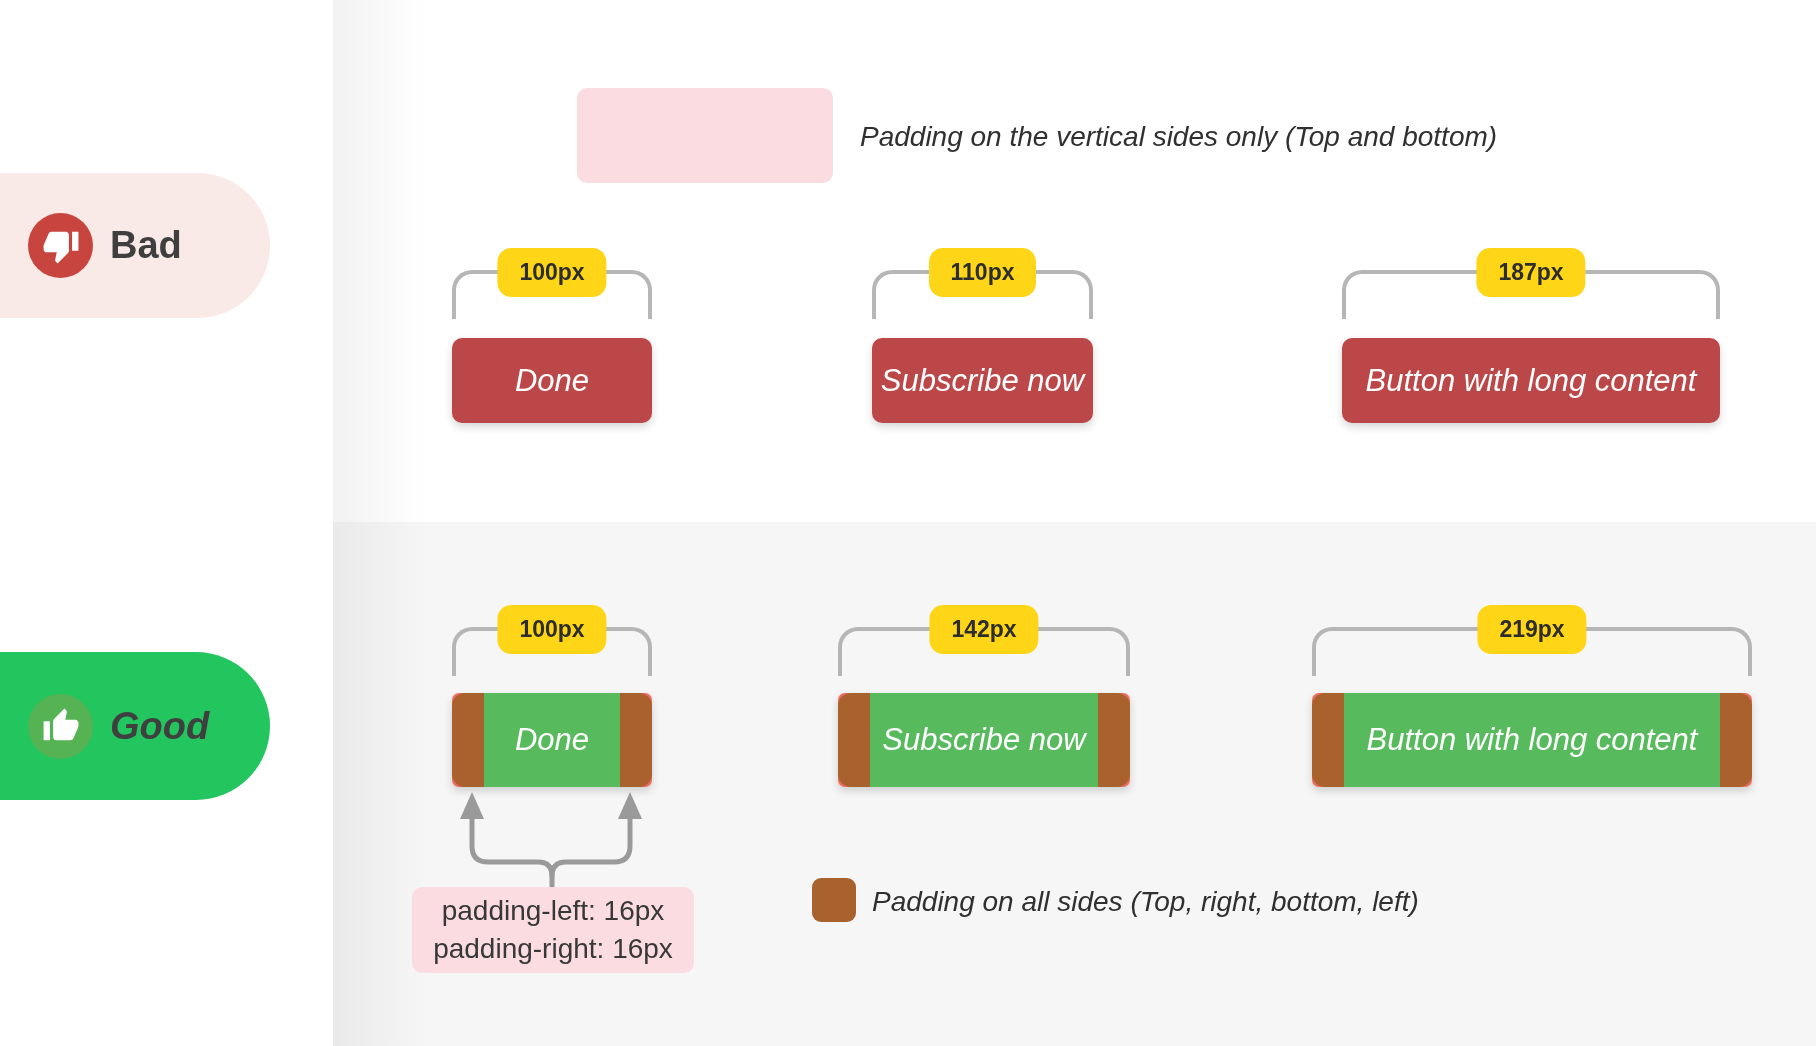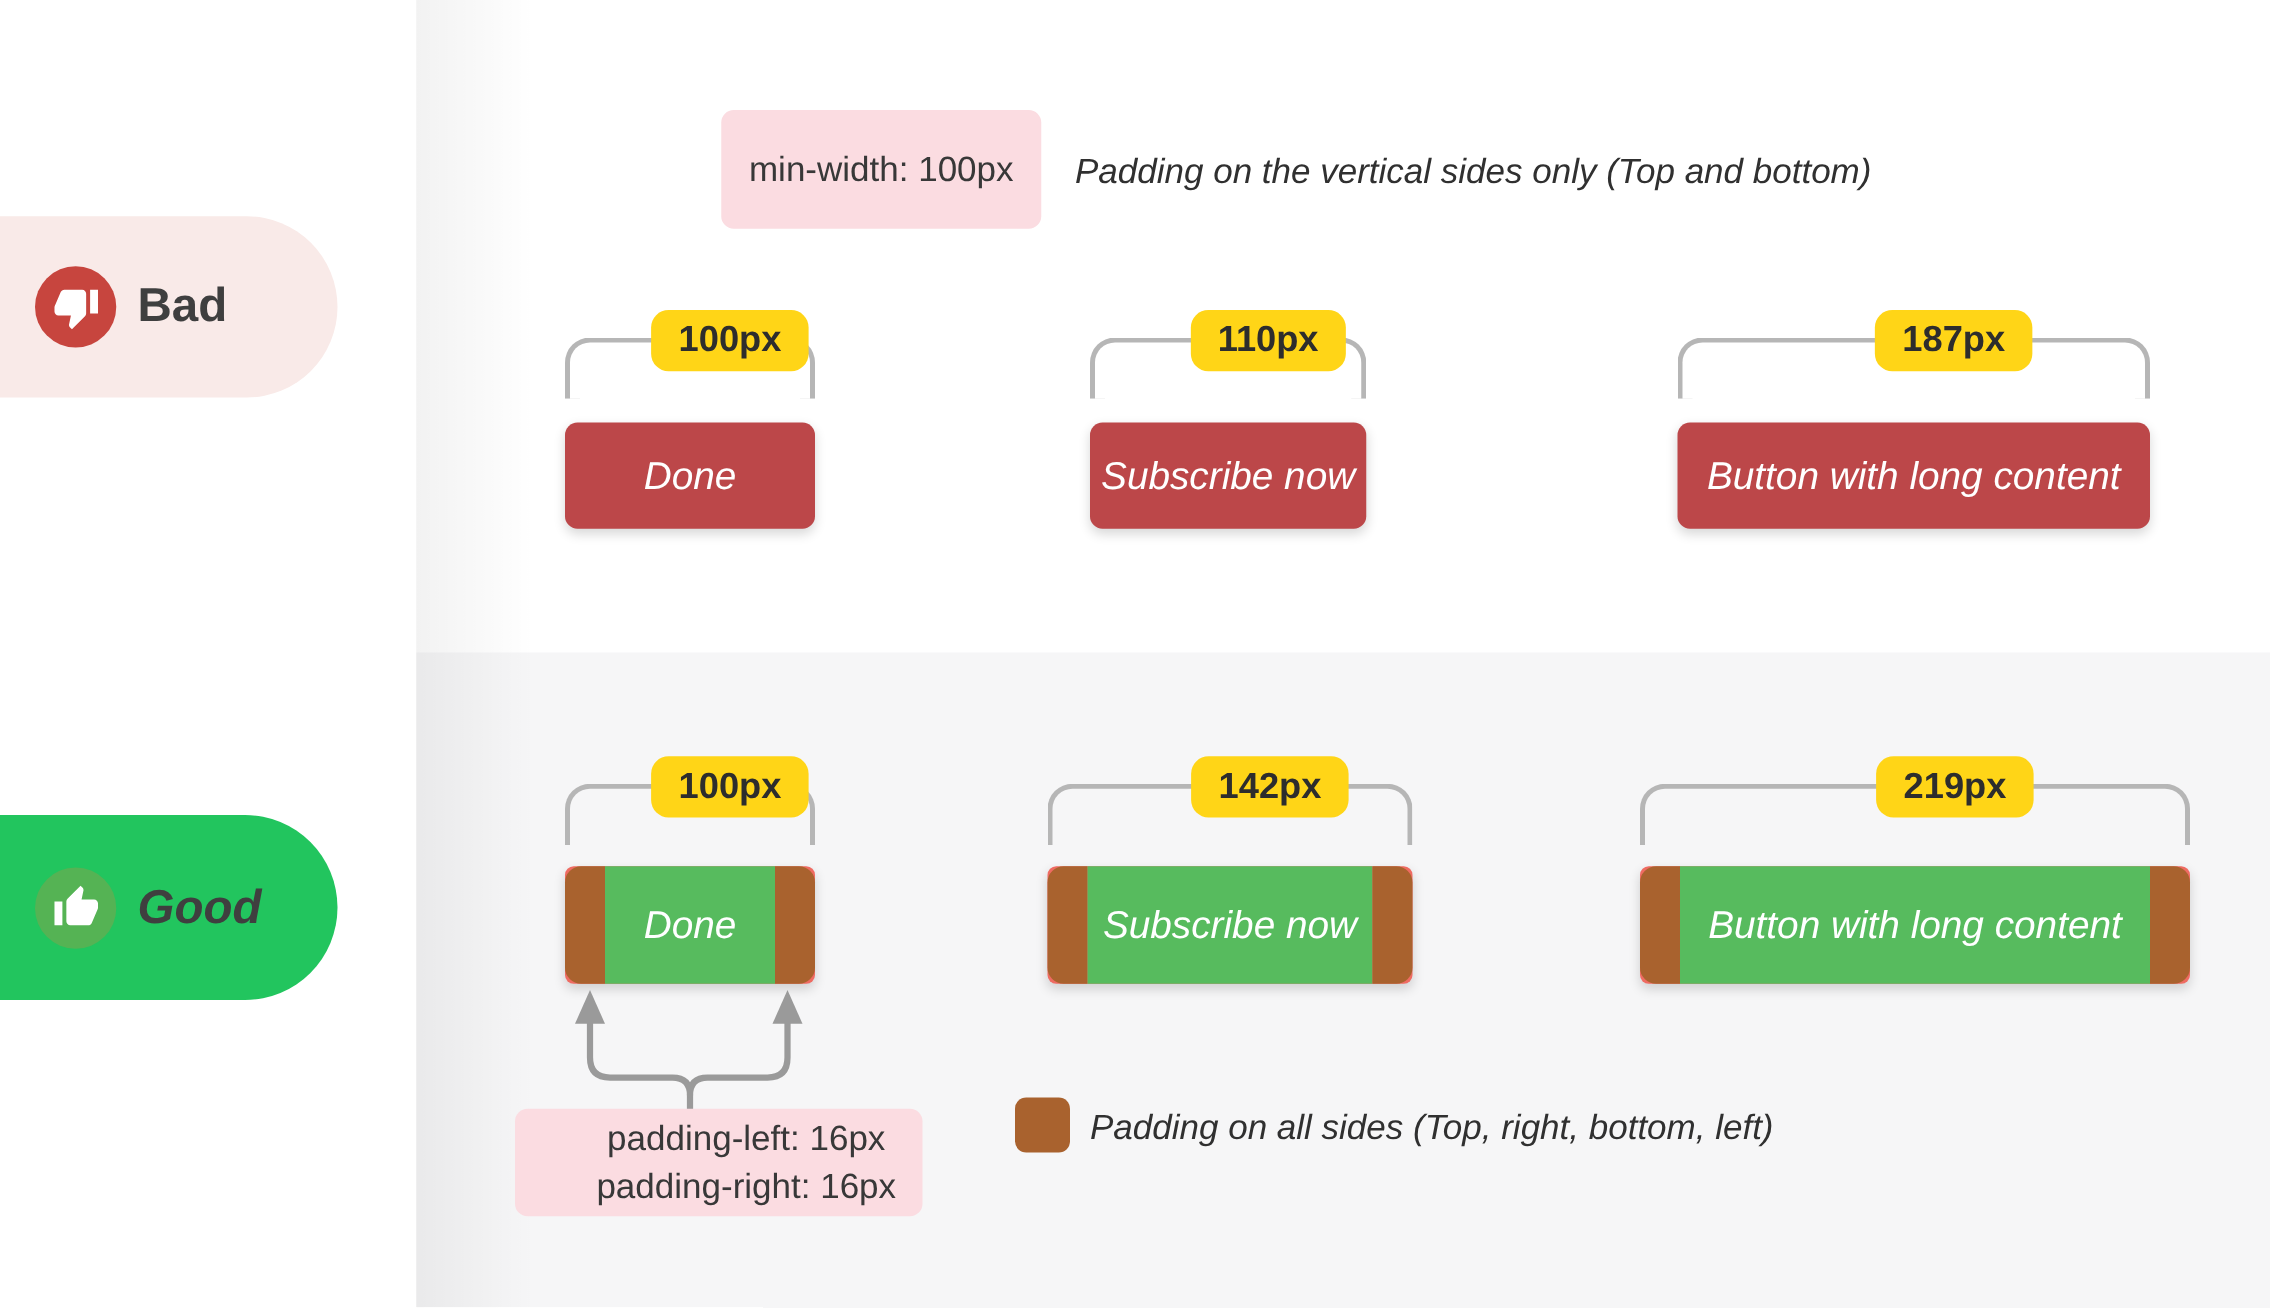--- a/index.html
+++ b/index.html
@@ -32,40 +32,40 @@
   .pill .pill-label {
     position:absolute; left:110px; font-size:38px; font-weight:700; color:#3f3f3f;text-align:center;
   }
   
   .pink-box {
     position:absolute; background:#fbdce1; border-radius:10px;
     display:flex; flex-direction:column; align-items:center; justify-content:center;
     font-size:28px; line-height:38px; color:#383838; text-align:center;
   }
   .code-box { left:577px; top:88px; width:256px; height:95px; }
-  .note-box { left:412px; top:887px; width:282px; height:86px;padding-left:44px; }
+  .note-box { left:412px; top:887px; width:282px; height:86px; }
   
   .caption { position:absolute; font-size:28px; color:#303030; white-space:nowrap;font-style:italic; }
   .caption-top    { left:860px; top:121px; }
   .caption-legend { left:872px; top:886px; }
   .legend-swatch {
     position:absolute; left:812px; top:878px; width:44px; height:44px;
     border-radius:9px; background:#a9622e;
   }
   
   .group { position:absolute; }
   .bracket {
     position:absolute; left:0; right:0; top:22px; height:49px;
     border:4px solid #b6b6b6; border-bottom:none; border-radius:20px 20px 0 0;
     box-sizing:border-box;
   }
   .badge {
     position:absolute; top:0; left:50%; transform:translateX(-50%);
-    background:#ffd517; color:#2d2d2d; font-size:29px; font-weight:600;
-    padding:8px 22px; border-radius:14px; white-space:nowrap; line-height:33px;margin-left:32px;
+    background:#ffd517; color:#2d2d2d; font-size:23px; font-weight:600;
+    padding:8px 22px; border-radius:14px; white-space:nowrap; line-height:33px;
   }
   .btn {
     position:absolute; left:0; right:0; border-radius:10px;
     display:flex; align-items:center; justify-content:center;
     color:#ffffff; font-size:31px; white-space:nowrap;
     box-shadow:0 4px 9px rgba(0,0,0,0.16);
     font-style:italic;
   }
   .btn-bad { top:90px; height:85px; background:#bc4749; }
   .btn-good {
@@ -102,21 +102,20 @@
   <div class="pill pill-good">
     <div class="circle circle-good">
       <svg width="38" height="38" viewBox="0 0 24 24" fill="#ffffff" aria-hidden="true">
         <path d="M1 21h4V9H1v12zM23 10c0-1.1-.9-2-2-2h-6.31l.95-4.57.03-.32c0-.41-.17-.79-.44-1.06L14.17 1 7.59 7.59C7.22 7.95 7 8.45 7 9v10c0 1.1.9 2 2 2h9c.83 0 1.54-.5 1.84-1.22l3.02-7.05c.09-.23.14-.47.14-.73v-2z"></path>
       </svg>
     </div>
     <div class="pill-label">Good</div>
   </div>
 
   <div class="pink-box code-box">
-    <div>min-width: 100px</div>
   </div>
 
   <div class="caption caption-top">Padding on the vertical sides only (Top and bottom)</div>
 
   <div class="group" style="left:452px; top:248px; width:200px;">
     <div class="bracket"></div>
     <div class="badge">100px</div>
     <div class="btn btn-bad">Done</div>
   </div>
 

